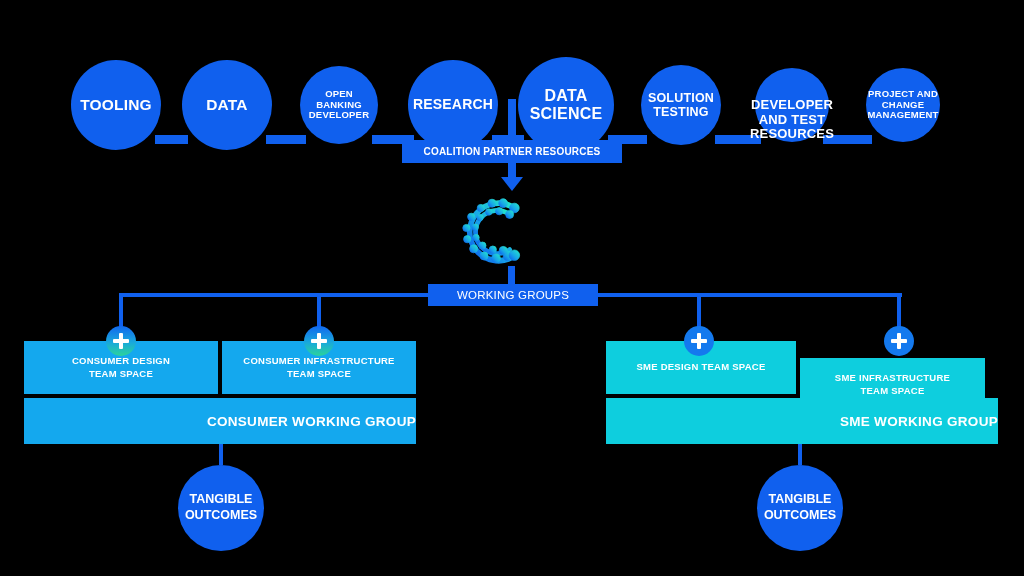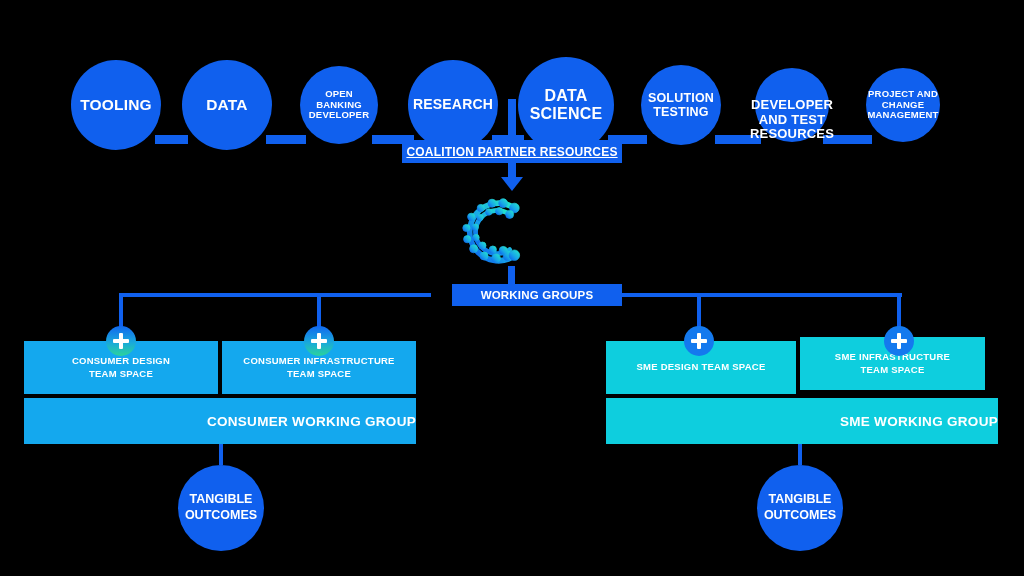--- a/index.html
+++ b/index.html
@@ -19,38 +19,38 @@
     position:absolute;border-radius:50%;background:#1060EE;
     display:flex;align-items:center;justify-content:center;text-align:center;
     color:#fff;font-weight:bold;line-height:1.12;letter-spacing:.2px;
     box-sizing:border-box;
   }
   .node span{display:block;padding:0 4px;}
 
   
   .coalition{
     position:absolute;left:402px;top:140px;width:220px;height:23px;
-    background:#1060EE;color:#fff;font-size:12px;font-weight:bold;
-    display:flex;align-items:center;justify-content:center;letter-spacing:.2px;text-decoration:underline;
+    background:#1060EE;color:#fff;font-size:10px;font-weight:bold;
+    display:flex;align-items:center;justify-content:center;letter-spacing:.2px;
   }
   .arrow-stem{position:absolute;left:508px;top:99px;width:8px;height:83px;background:#1060EE;}
   .arrow-head{
     position:absolute;left:501px;top:177px;width:0;height:0;
     border-left:11px solid transparent;border-right:11px solid transparent;
     border-top:14px solid #1060EE;
   }
 
   
   .logo{position:absolute;left:452px;top:192px;width:80px;height:80px;}
 
   
   .wg-stem{position:absolute;left:508px;top:266px;width:7px;height:20px;background:#1060EE;}
   .wg-bar{
-    position:absolute;left:452px;top:284px;width:170px;height:22px;
-    background:#1060EE;color:#fff;font-size:11.5px;font-weight:bold;
+    position:absolute;left:428px;top:284px;width:170px;height:22px;
+    background:#1060EE;color:#fff;font-size:11.5px;font-weight:normal;
     display:flex;align-items:center;justify-content:center;letter-spacing:.2px;z-index:3;
   }
   .hline{position:absolute;height:4px;background:#1060EE;}
   .vline{position:absolute;width:4px;background:#1060EE;}
 
   
   .plus{
     position:absolute;width:30px;height:30px;border-radius:50%;
     background:#1479EE;display:flex;align-items:center;justify-content:center;z-index:4;
   }
@@ -224,21 +224,21 @@
         <span>
           <div>TANGIBLE</div>
           <div>OUTCOMES</div>
         </span>
       </div>
       <div class="tbox sme" style="left: 606px; top: 341px; width: 190px; height: 53px;">
         <span>
           <div>SME DESIGN TEAM SPACE</div>
         </span>
       </div>
-      <div class="tbox sme" style="left: 800px; top: 337px; width: 185px; height: 53px;">
+      <div class="tbox sme" style="left: 800px; top: 358px; width: 185px; height: 53px;">
         <span>
           <div>SME INFRASTRUCTURE</div>
           <div>TEAM SPACE</div>
         </span>
       </div>
       <div class="plus" style="left: 684px; top: 326px;"></div>
       <div class="plus" style="left: 884px; top: 326px;"></div>
       <div class="gbox sme" style="left: 606px; top: 398px; width: 392px; height: 46px;">
         <span>SME WORKING GROUP</span>
       </div>

